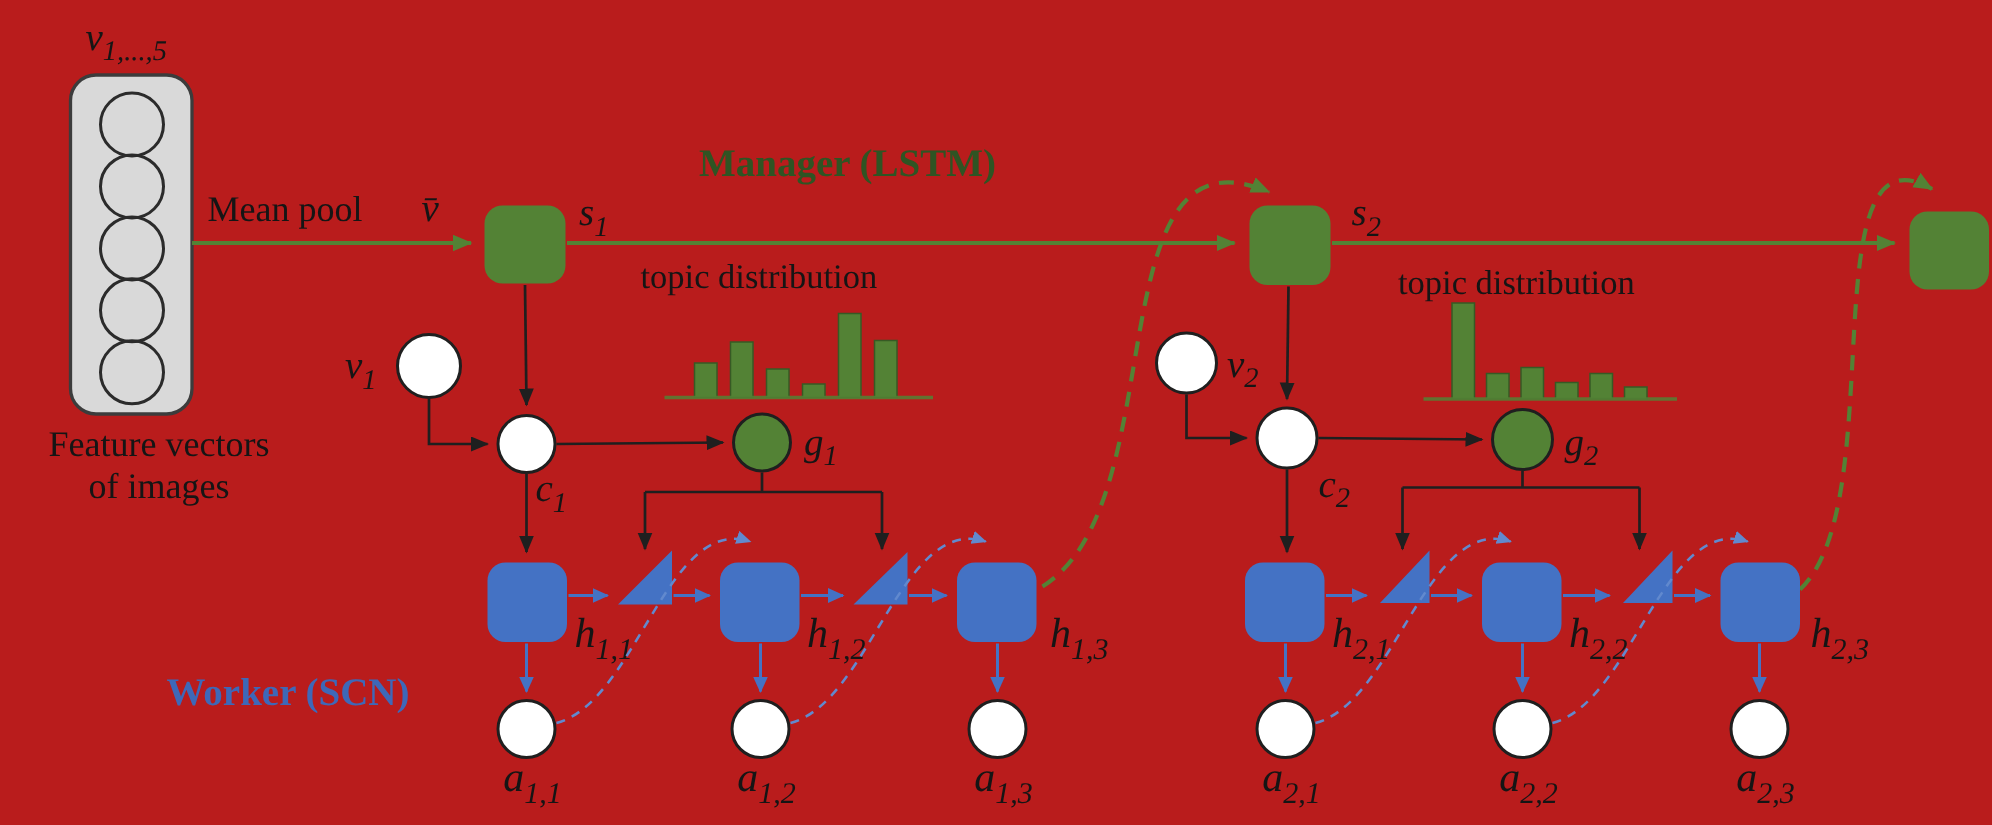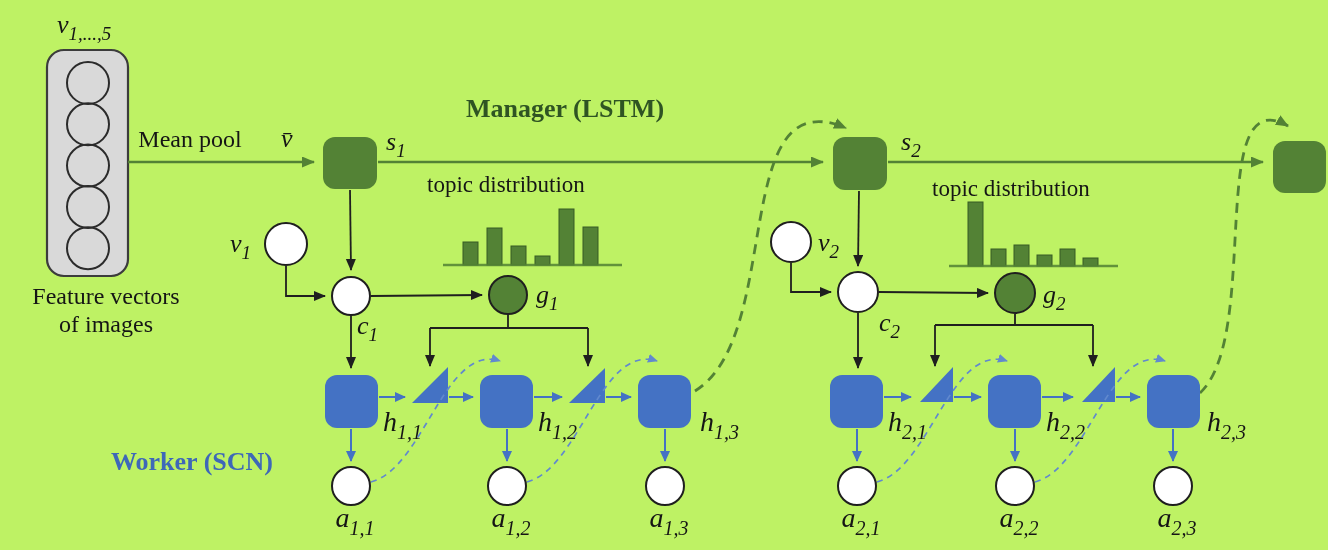--- a/index.html
+++ b/index.html
@@ -1,16 +1,16 @@
 <!DOCTYPE html>
 <html><head>
 <meta charset="utf-8">
 <style>
   html,body{margin:0;padding:0;background:#ffffff;}
-  .stage{width:1328px;height:550px;position:relative;background:#bef264;overflow:hidden;}
+  .stage{width:1328px;height:550px;position:relative;background:#b91c1c;overflow:hidden;}
   svg text{font-family:"Liberation Serif",serif;fill:#151515;}
   .t-math{font-style:italic;font-size:26px;}
   .t-math-lg{font-style:italic;font-size:28px;}
   tspan.sub{font-size:19px;font-style:italic;}
   tspan.subl{font-size:20px;font-style:italic;}
   .t-plain{font-size:23px;}
   .t-caption{font-size:24px;}
   .t-manager{font-weight:bold;font-size:26px;fill:#2F5423;font-style:normal;}
   .t-worker{font-weight:bold;font-size:26px;fill:#3E68B8;font-style:normal;}
   .graybox{fill:#D9D9D9;stroke:#3c3c3c;stroke-width:2.2;}

